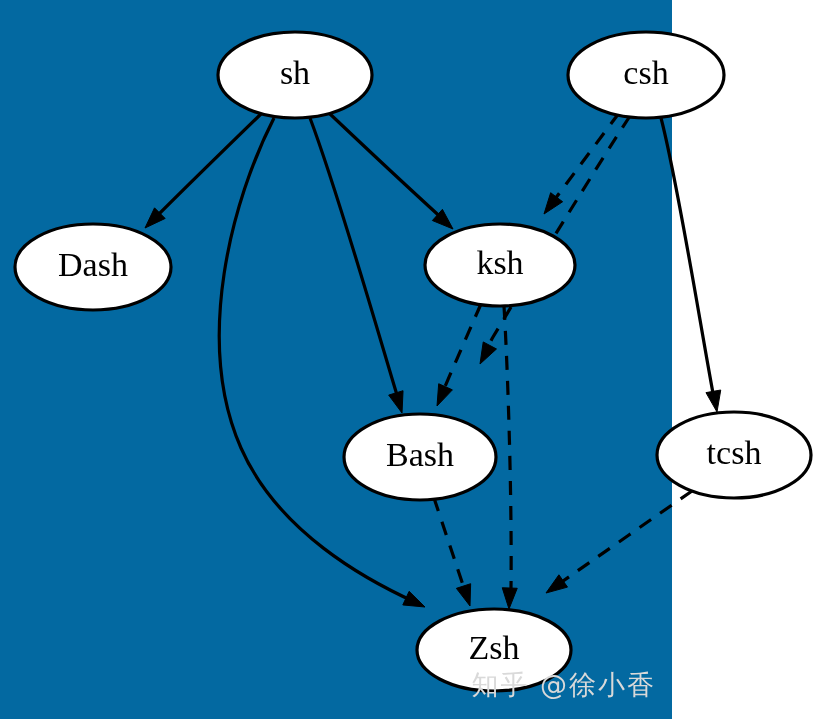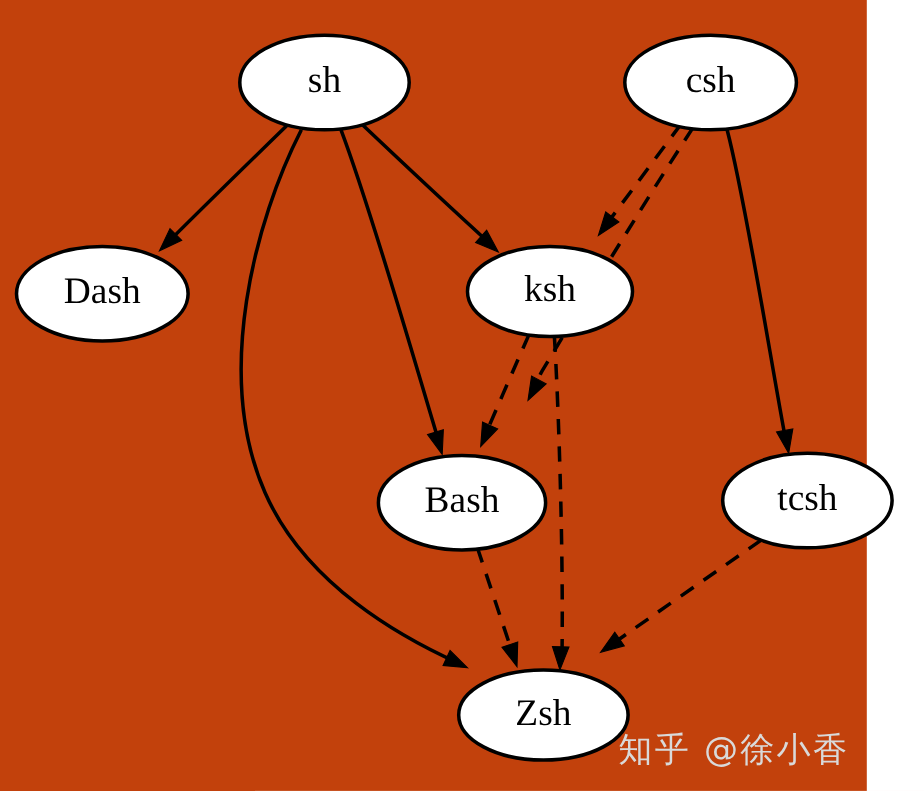--- a/index.html
+++ b/index.html
@@ -8,23 +8,23 @@
     background: #ffffff;
   }
   body {
     width: 840px;
     height: 719px;
     font-family: "Liberation Serif", "DejaVu Serif", serif;
     overflow: hidden;
   }
   #graph-root {
     position: relative;
-    width: 788px;
+    width: 672px;
     height: 719px;
-    background: #c2410c;
+    background: #0369a1;
   }
   svg#shell-graph {
     display: block;
     width: 840px;
     height: 719px;
   }
   .node-ellipse {
     fill: #ffffff;
     stroke: #000000;
     stroke-width: 3.2;
@@ -49,21 +49,21 @@
     fill: #000000;
     stroke: #000000;
     stroke-width: 1;
     stroke-linejoin: miter;
   }
   .watermark {
     position: absolute;
     right: 16px;
     bottom: 16px;
     font-family: "DejaVu Sans", "Liberation Sans", sans-serif;
-    font-size: 31px;
+    font-size: 27px;
     letter-spacing: 2px;
     color: #d9d9d9;
     user-select: none;
     white-space: nowrap;
   }
 </style>
 </head>
 <body>
 
 <div id="graph-root">

